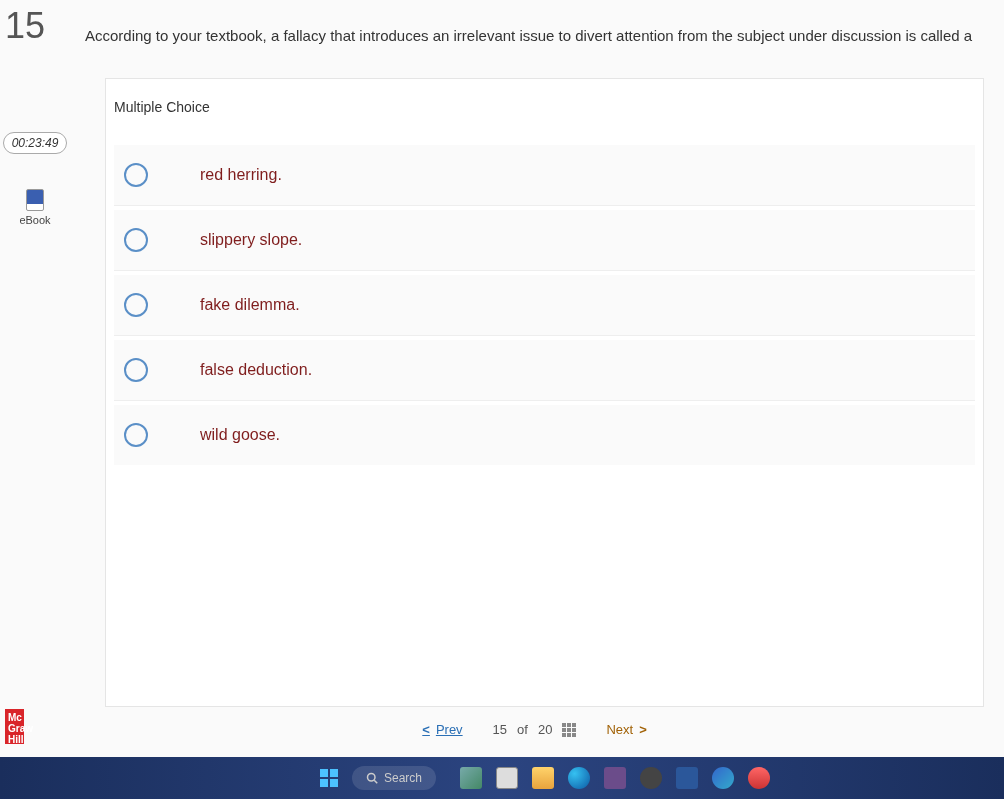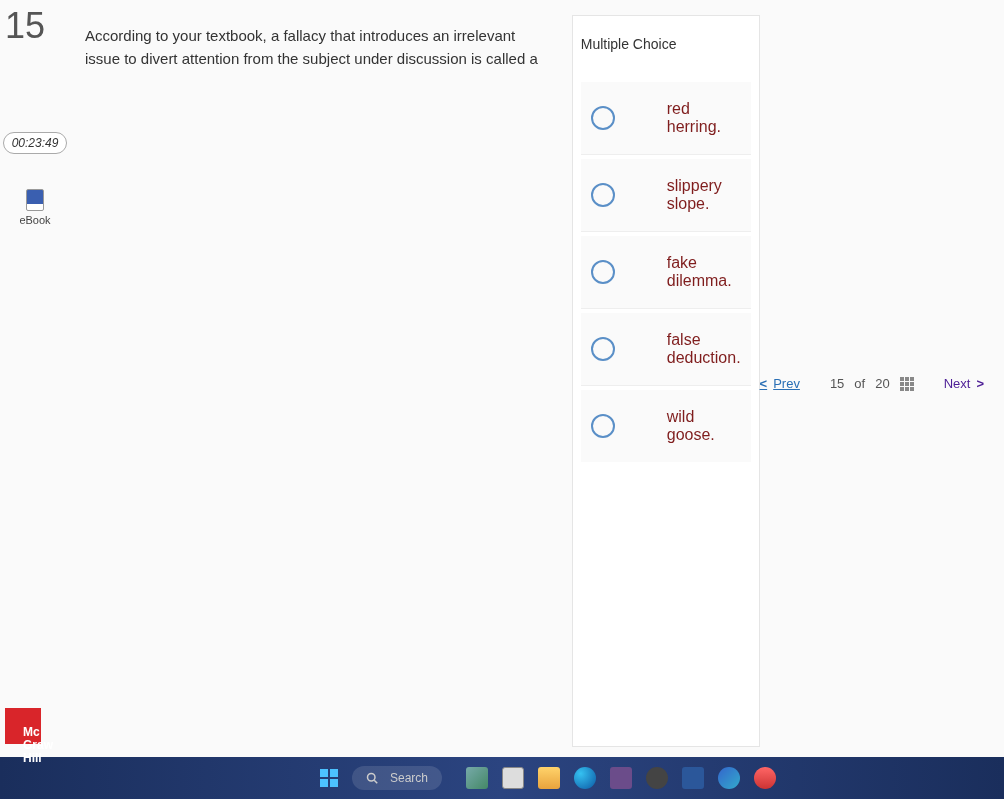--- a/index.html
+++ b/index.html
@@ -60,21 +60,21 @@
       width: 18px;
       height: 22px;
       background: linear-gradient(to bottom, #3a5fb0 70%, #fff 70%);
       border: 1px solid #999;
       border-radius: 2px;
     }
     .main {
       flex: 1;
       padding: 15px 20px 10px 15px;
       display: flex;
-      flex-direction: row;
+      flex-direction: column;
     }
     .question-text {
       font-size: 15px;
       color: #333;
       line-height: 1.5;
       margin-bottom: 30px;
       padding-top: 10px;
     }
     .mc-panel {
       background: #fff;
@@ -120,21 +120,21 @@
       font-size: 13px;
     }
     .nav-btn {
       display: flex;
       align-items: center;
       gap: 6px;
       color: #2a6fb5;
       cursor: pointer;
       text-decoration: underline;
     }
-    .nav-disabled { color: #4c1d95; text-decoration: none; }
+    .nav-disabled { color: #a16207; text-decoration: none; }
     .page-indicator {
       display: flex;
       align-items: center;
       gap: 10px;
       color: #555;
     }
     .grid-icon {
       display: grid;
       grid-template-columns: repeat(3, 4px);
       grid-template-rows: repeat(3, 4px);
@@ -142,23 +142,23 @@
     }
     .grid-icon span { background: #888; }
     .publisher-logo {
       position: absolute;
       left: 5px;
       bottom: 55px;
       width: 19px;
       height: 35px;
       background: #d9252a;
       color: #fff;
-      font-size: 12px;
+      font-size: 10px;
       line-height: 1.1;
-      padding: 18px;
+      padding: 3px;
       font-weight: bold;
     }
     .taskbar {
       height: 42px;
       background: linear-gradient(to right, #1a2e5c, #2b4480, #1a2e5c);
       display: flex;
       align-items: center;
       padding: 0 280px 0 320px;
       gap: 14px;
     }
@@ -168,21 +168,21 @@
       grid-template-rows: 8px 8px;
       gap: 2px;
     }
     .start-btn span:nth-child(1){ background:#4cc2ff;}
     .start-btn span:nth-child(2){ background:#4cc2ff;}
     .start-btn span:nth-child(3){ background:#4cc2ff;}
     .start-btn span:nth-child(4){ background:#4cc2ff;}
     .search-box {
       display: flex;
       align-items: center;
-      gap: 12px;
+      gap: 6px;
       background: rgba(255,255,255,0.12);
       border-radius: 16px;
       padding: 5px 14px;
       color: #ccc;
       font-size: 12px;
       width: 130px;
     }
     .search-icon-svg { width: 12px; height: 12px; }
     .taskbar-icons {
       display: flex;

